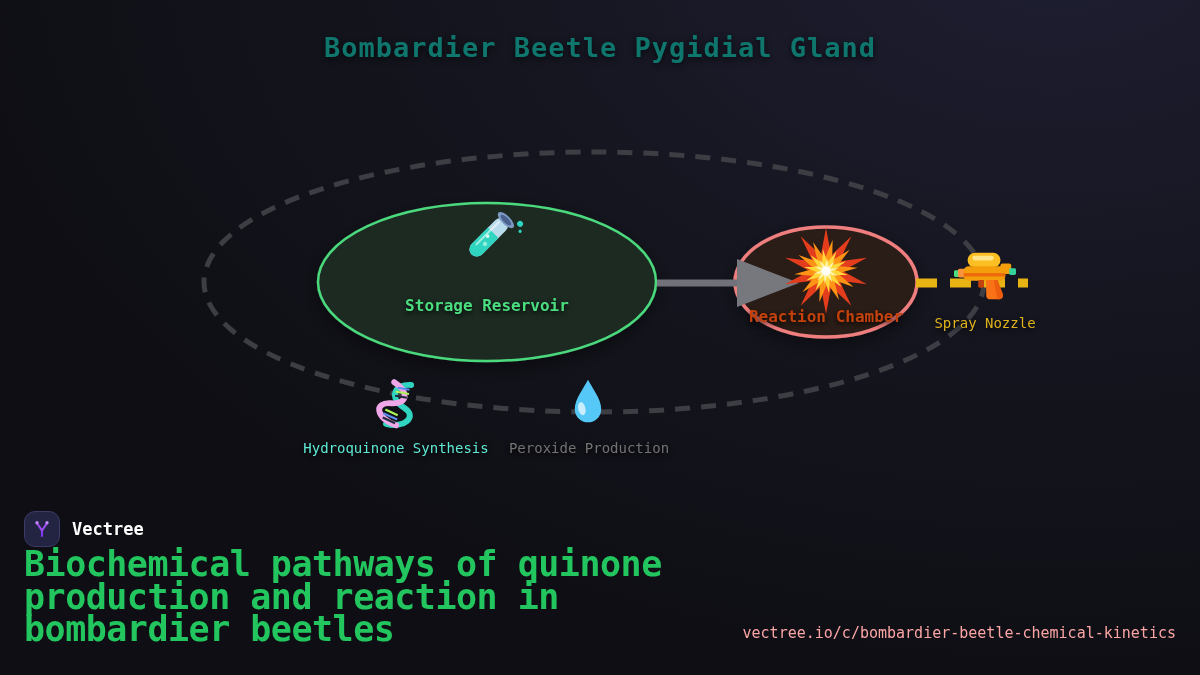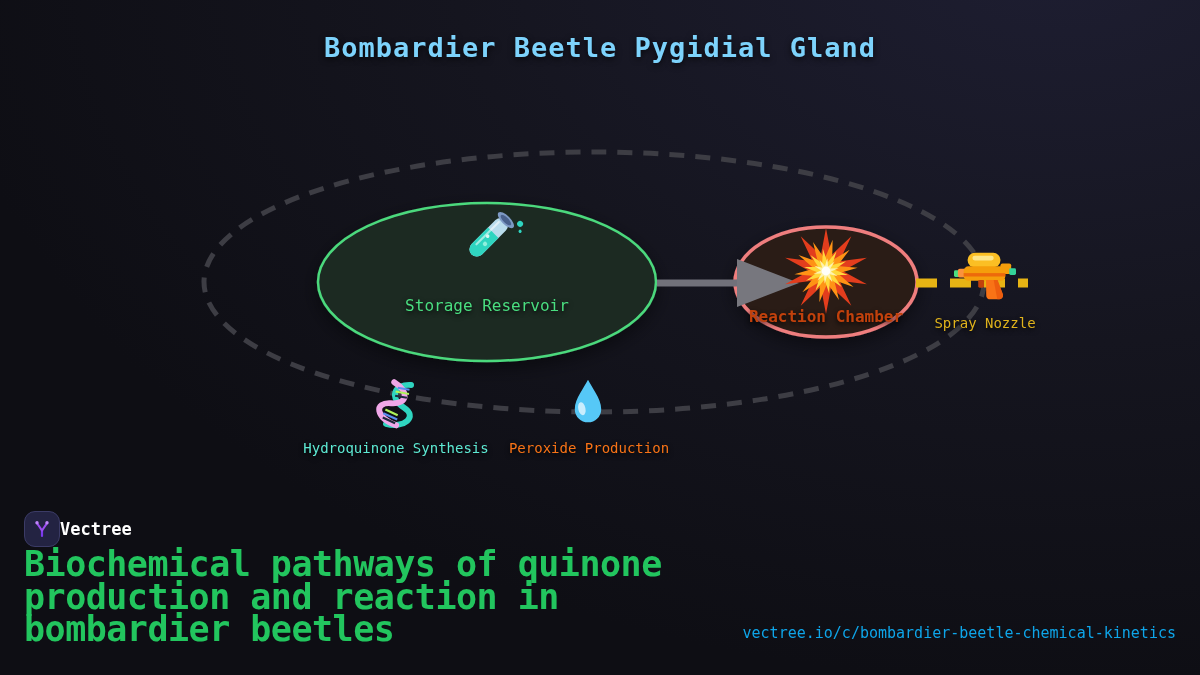--- a/index.html
+++ b/index.html
@@ -14,58 +14,58 @@
       #0e0e14;
     color: #f5f5f7;
   }
   .abs { position: absolute; }
 
   .page-title {
     top: 32px; left: 0; width: 1200px;
     text-align: center;
     font-size: 27px; font-weight: bold;
     letter-spacing: 1px;
-    color: #7dd3fc;
+    color: #0f766e;
     text-shadow: 0 2px 6px rgba(0,0,0,.7);
   }
 
   svg.overlay { top: 0; left: 0; }
 
   .node-label {
     transform: translateX(-50%);
     white-space: nowrap;
     text-shadow: 0 2px 5px rgba(0,0,0,.85);
   }
-  .lbl-storage  { left: 487px; top: 296px; font-size: 16px; font-weight: normal; color: #4ade80; }
+  .lbl-storage  { left: 487px; top: 296px; font-size: 16px; font-weight: bold; color: #4ade80; }
   .lbl-reaction { left: 826px; top: 307px; font-size: 16px; font-weight: bold; color: #c2410c; }
   .lbl-nozzle   { left: 985px; top: 315px; font-size: 14px; color: #e0b31c; text-align: right; }
   .lbl-hydro    { left: 396px; top: 440px; font-size: 14px; color: #5eead4; }
-  .lbl-perox    { left: 589px; top: 440px; font-size: 14px; color: #f97316; }
+  .lbl-perox    { left: 589px; top: 440px; font-size: 14px; color: #737373; }
 
-  .brand-row { left: 24px; top: 511px; display: flex; align-items: center; }
+  .brand-row { left: 24px; top: 511px; display: flex; align-items: center; gap: 12px; }
   .brand-logo {
     width: 36px; height: 36px; border-radius: 11px;
     background: #232342;
     border: 1px solid #3b3b66;
     display: flex; align-items: center; justify-content: center;
   }
   .brand-name { font-size: 17px; font-weight: bold; color: #ffffff; }
 
   .footer-heading {
     left: 24px; top: 548px; width: 724px;
     font-size: 35px; font-weight: bold;
     line-height: 32.5px;
     letter-spacing: -0.5px;
     color: #22c55e;
   }
 
   .footer-url {
     right: 24px; top: 624px;
     font-size: 15px;
-    color: #0ea5e9;
+    color: #fca5a5;
   }
 </style>
 </head>
 <body>
 
 <div class="abs page-title">Bombardier Beetle Pygidial Gland</div>
 
 <svg class="abs overlay" width="1200" height="675" viewBox="0 0 1200 675">
   <defs>
     <filter id="ds" x="-30%" y="-30%" width="160%" height="160%">

